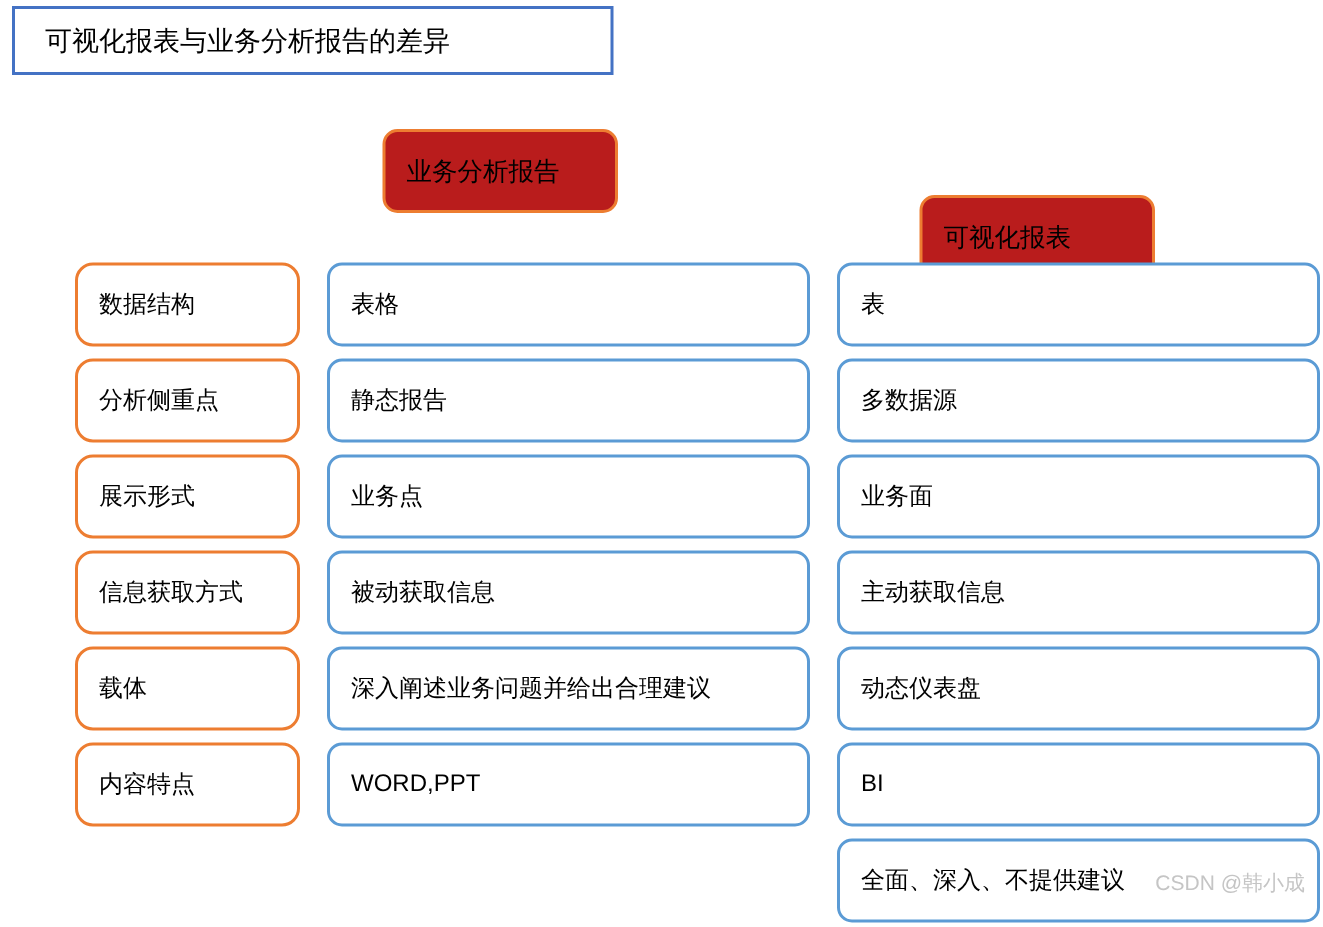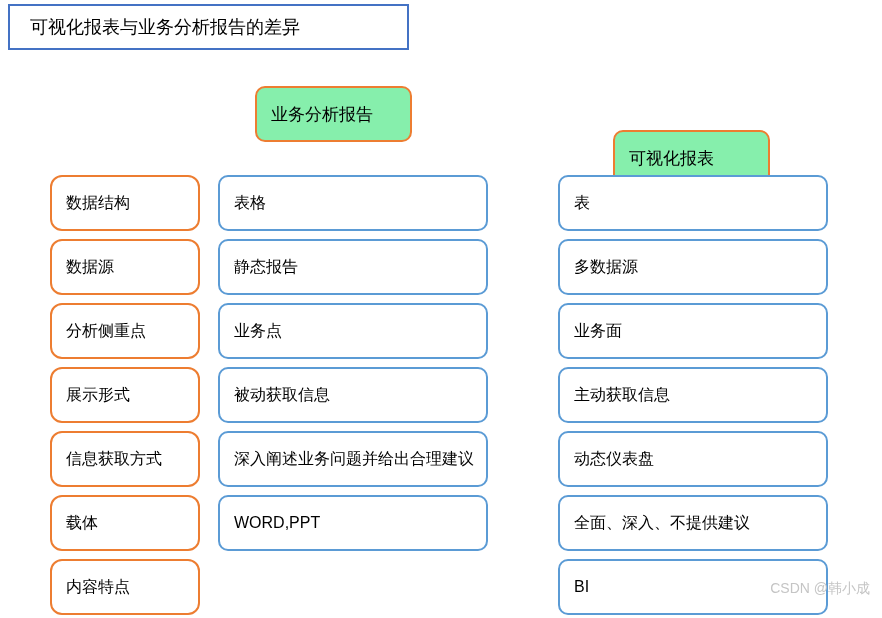--- a/index.html
+++ b/index.html
@@ -34,21 +34,21 @@
     top: 86px;
     width: 157px;
     height: 56px;
     border: 2px solid var(--orange, #ED7D31);
     border-radius: 10px;
     box-sizing: border-box;
     display: flex;
     align-items: center;
     padding-left: 14px;
     font-size: 17px;
-    background: #86efac;
+    background: #b91c1c;
   }
   #header-report { left: 255px; }
   #header-visual { left: 613px; margin-top: 44px; }
   .col {
     position: absolute;
     top: 175px;
     display: flex;
     flex-direction: column;
     gap: 8px;
   }
@@ -63,21 +63,21 @@
     padding-left: 14px;
     font-size: 16px;
     background: #ffffff;
   }
   .label-box {
     width: 150px;
     border: 2px solid var(--orange, #ED7D31);
     border-radius: 12px;
   }
   .content-box {
-    width: 270px;
+    width: 322px;
     border: 2px solid var(--blue, #5B9BD5);
     border-radius: 10px;
   }
   .watermark {
     position: absolute;
     right: 12px;
     bottom: 20px;
     font-size: 14px;
     color: var(--watermark_gray, #C5C5C5);
   }
@@ -92,23 +92,20 @@
 <div class="header-box" id="header-report">
   <span>业务分析报告</span>
 </div>
 <div class="header-box" id="header-visual">
   <span>可视化报表</span>
 </div>
 
 <div class="col" id="col-labels">
   <div class="box label-box">
       <span>数据结构</span>
-    </div>
-  <div class="box label-box">
-      <span>数据源</span>
     </div>
   <div class="box label-box">
       <span>分析侧重点</span>
     </div>
   <div class="box label-box">
       <span>展示形式</span>
     </div>
   <div class="box label-box">
       <span>信息获取方式</span>
     </div>
@@ -151,20 +148,20 @@
   <div class="box content-box">
       <span>业务面</span>
     </div>
   <div class="box content-box">
       <span>主动获取信息</span>
     </div>
   <div class="box content-box">
       <span>动态仪表盘</span>
     </div>
   <div class="box content-box">
-      <span>全面、深入、不提供建议</span>
+      <span>BI</span>
     </div>
   <div class="box content-box">
-      <span>BI</span>
+      <span>全面、深入、不提供建议</span>
     </div>
 </div>
 
 <div class="watermark">CSDN @韩小成</div>
 
 </body></html>

